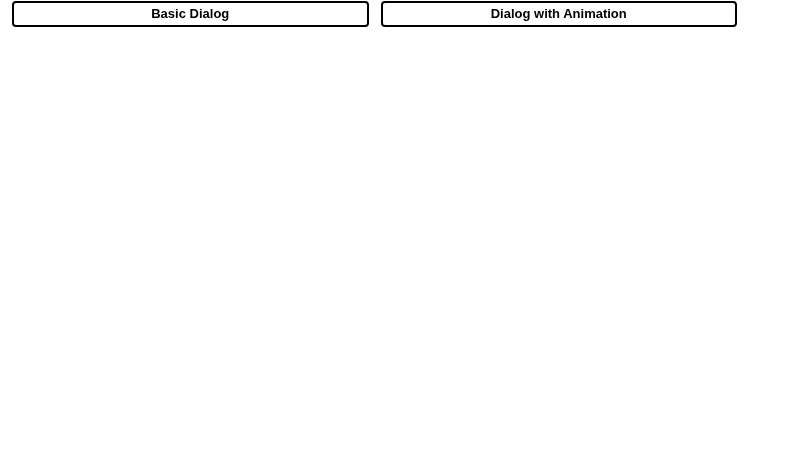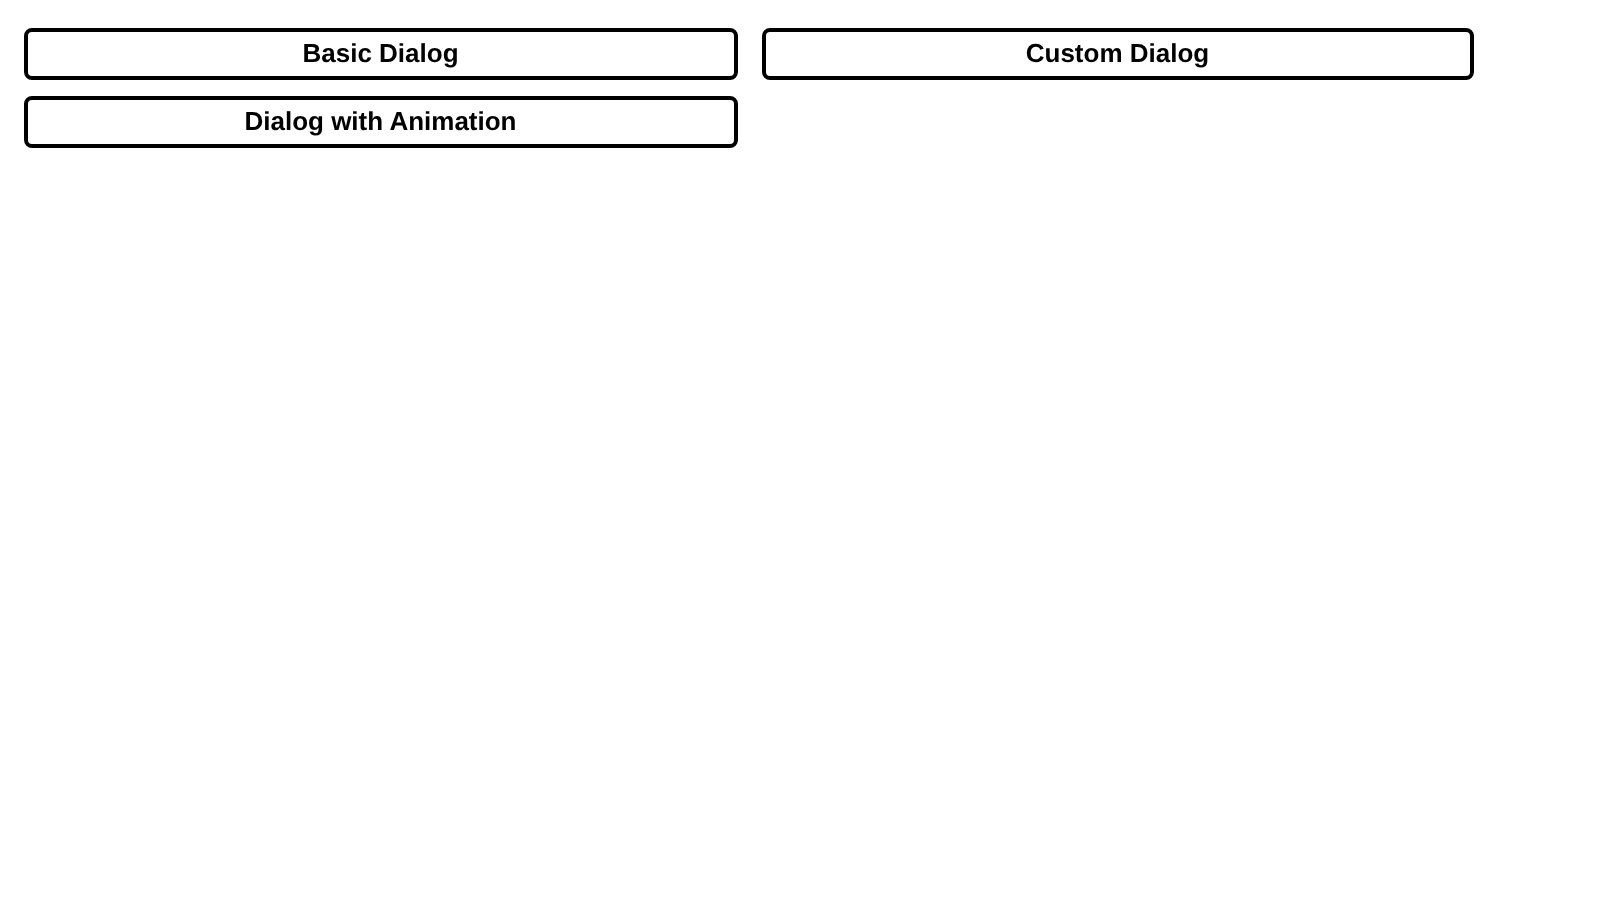--- a/index.html
+++ b/index.html
@@ -9,21 +9,21 @@
     width: 800px;
     height: 450px;
     overflow: hidden;
     font-family: "Liberation Sans", "DejaVu Sans", sans-serif;
   }
   .button-grid {
     display: grid;
     grid-template-columns: 1fr 1fr;
     column-gap: 12px;
     row-gap: 8px;
-    padding: 14px 11px 0 12px;
+    padding: 1px 11px 0 12px;
     box-sizing: border-box;
     width: 748px;
   }
   .dialog-button {
     display: block;
     height: 26px;
     line-height: 22px;
     background: #ffffff;
     border: 2px solid #000000;
     border-radius: 4px;
@@ -42,17 +42,16 @@
     width: 800px;
     height: 385px;
     background: #ffffff;
   }
 </style>
 </head>
 <body>
 
 <div class="button-grid">
   <button class="dialog-button" type="button">Basic Dialog</button>
-  <button class="dialog-button" type="button">Custom Dialog</button>
   <button class="dialog-button" type="button">Dialog with Animation</button>
 </div>
 
 <div class="page-rest"></div>
 
 </body></html>

